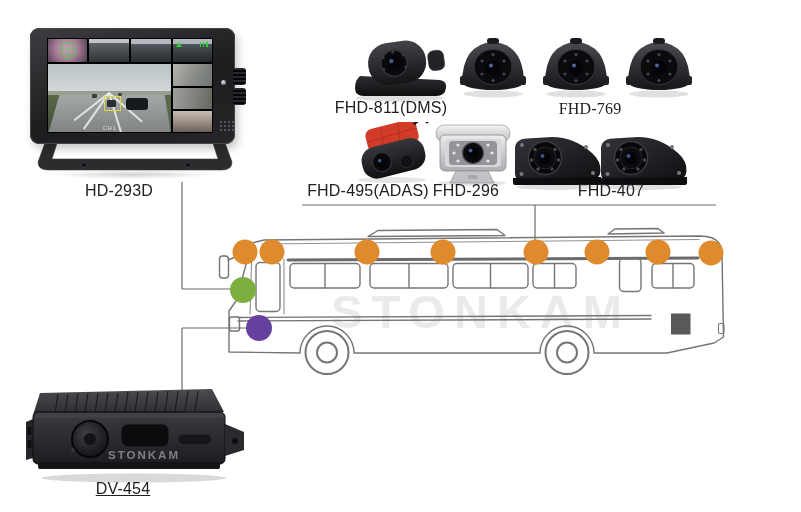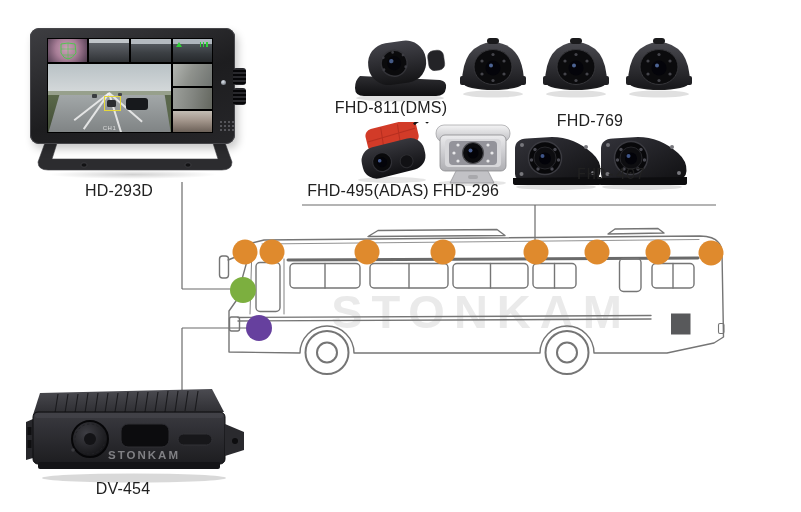--- a/index.html
+++ b/index.html
@@ -221,21 +221,21 @@
       <circle cx="24" cy="29" r="1.6" fill="#44444a"></circle>
     <circle cx="46" cy="29" r="1.6" fill="#44444a"></circle>
       <circle cx="24" cy="42" r="1.6" fill="#44444a"></circle>
     <circle cx="46" cy="42" r="1.6" fill="#44444a"></circle>
       <circle cx="35" cy="48.5" r="1.6" fill="#44444a"></circle>
     <circle cx="35" cy="36" r="7.5" fill="#04040a"></circle>
       <circle cx="33" cy="33.5" r="2" fill="#4d6494"></circle>
   </svg>
 
   <div class="dev-label" style="left:391px;top:99px;">FHD-811(DMS)</div>
-  <div class="dev-label" style="left:590px;top:112px;">FHD-769</div>
+  <div class="dev-label" style="left:590px;top:100px;font-family:Liberation Serif, serif;">FHD-769</div>
 
   <svg class="abs" style="left:350px;top:122px" width="88" height="62" viewBox="0 0 88 62">
     <ellipse cx="42" cy="58" rx="34" ry="3" fill="#000" opacity="0.1"></ellipse>
     <g transform="rotate(-14 44 30)">
       <rect x="20" y="2" width="52" height="24" rx="7" fill="#d23b28"></rect>
       <path d="M37,3 L35,25 M54,4 L52,26 M21,14 L70,12" stroke="#b22d1e" stroke-width="1" fill="none" opacity="0.85"></path>
       <path d="M70,8 Q80,2 84,10" stroke="#141414" stroke-width="2.5" fill="none"></path>
       <rect x="10" y="20" width="64" height="32" rx="14" fill="url(#g813)"></rect>
       <circle cx="30" cy="37" r="9.5" fill="#09090b" stroke="#303036" stroke-width="1.2"></circle>
       <circle cx="30" cy="37" r="5" fill="#04040a"></circle>
@@ -297,21 +297,21 @@
     <circle cx="35" cy="26.5" r="6" fill="#030309"></circle>
       <circle cx="32.5" cy="24" r="2" fill="#3f5588"></circle>
     <circle cx="12" cy="13" r="2" fill="#77777c"></circle>
       <circle cx="11.5" cy="42" r="2" fill="#77777c"></circle>
     <circle cx="83" cy="41" r="2" fill="#77777c"></circle>
       <circle cx="76" cy="15" r="2" fill="#77777c"></circle>
   </svg>
 
   <div class="dev-label" style="left:368px;top:182px;">FHD-495(ADAS)</div>
   <div class="dev-label" style="left:466px;top:182px;">FHD-296</div>
-  <div class="dev-label" style="left:611px;top:166px;font-family:Liberation Mono, monospace;">FHD-407</div>
+  <div class="dev-label" style="left:611px;top:182px;">FHD-407</div>
 
   <svg id="bus-layer" class="layer" width="801" height="512" viewBox="0 0 801 512">
     <text x="481" y="328" text-anchor="middle" font-family="Liberation Sans,sans-serif" font-weight="bold" font-size="47" letter-spacing="9" fill="#eaeaea">STONKAM</text>
     <g id="wires-layer">
         <line x1="182" y1="182" x2="182" y2="289" stroke="#6b6b6b" stroke-width="1.2"></line>
         <line x1="182" y1="289" x2="241" y2="289" stroke="#6b6b6b" stroke-width="1.2"></line>
         <line x1="302" y1="205" x2="716" y2="205" stroke="#6b6b6b" stroke-width="1.2"></line>
         <line x1="535" y1="205" x2="535" y2="251" stroke="#6b6b6b" stroke-width="1.2"></line>
         <line x1="182" y1="328" x2="258" y2="328" stroke="#6b6b6b" stroke-width="1.2"></line>
         <line x1="182" y1="328" x2="182" y2="390" stroke="#6b6b6b" stroke-width="1.2"></line>
@@ -373,15 +373,15 @@
     <circle cx="209" cy="59" r="3" fill="#0d0d0f"></circle>
     <circle cx="64" cy="57" r="18" fill="url(#gknob)" stroke="#060608" stroke-width="2"></circle>
     <circle cx="64" cy="57" r="15" fill="none" stroke="#222226" stroke-width="1" stroke-dasharray="2.4 2.4"></circle>
     <circle cx="64" cy="57" r="6" fill="#131316"></circle>
     <circle cx="47" cy="68" r="1.8" fill="#3c3c40"></circle>
     <rect x="95" y="42" width="48" height="23" rx="7" fill="#0c0c0e" stroke="#2e2e33" stroke-width="1"></rect>
     <rect x="152" y="52" width="34" height="11" rx="5.5" fill="#17171a" stroke="#323237" stroke-width="1"></rect>
     <rect x="12" y="80" width="182" height="7" rx="2" fill="#141417"></rect>
     <text x="118" y="77" text-anchor="middle" font-family="Liberation Sans,sans-serif" font-weight="bold" font-size="11.5" letter-spacing="2" fill="#808084">STONKAM</text>
   </svg>
-  <div class="dev-label" style="left:123px;top:480px;">DV-454</div>
+  <div class="dev-label" style="left:123px;top:480px;text-decoration:underline;">DV-454</div>
 
 </div>
 
 </body></html>

